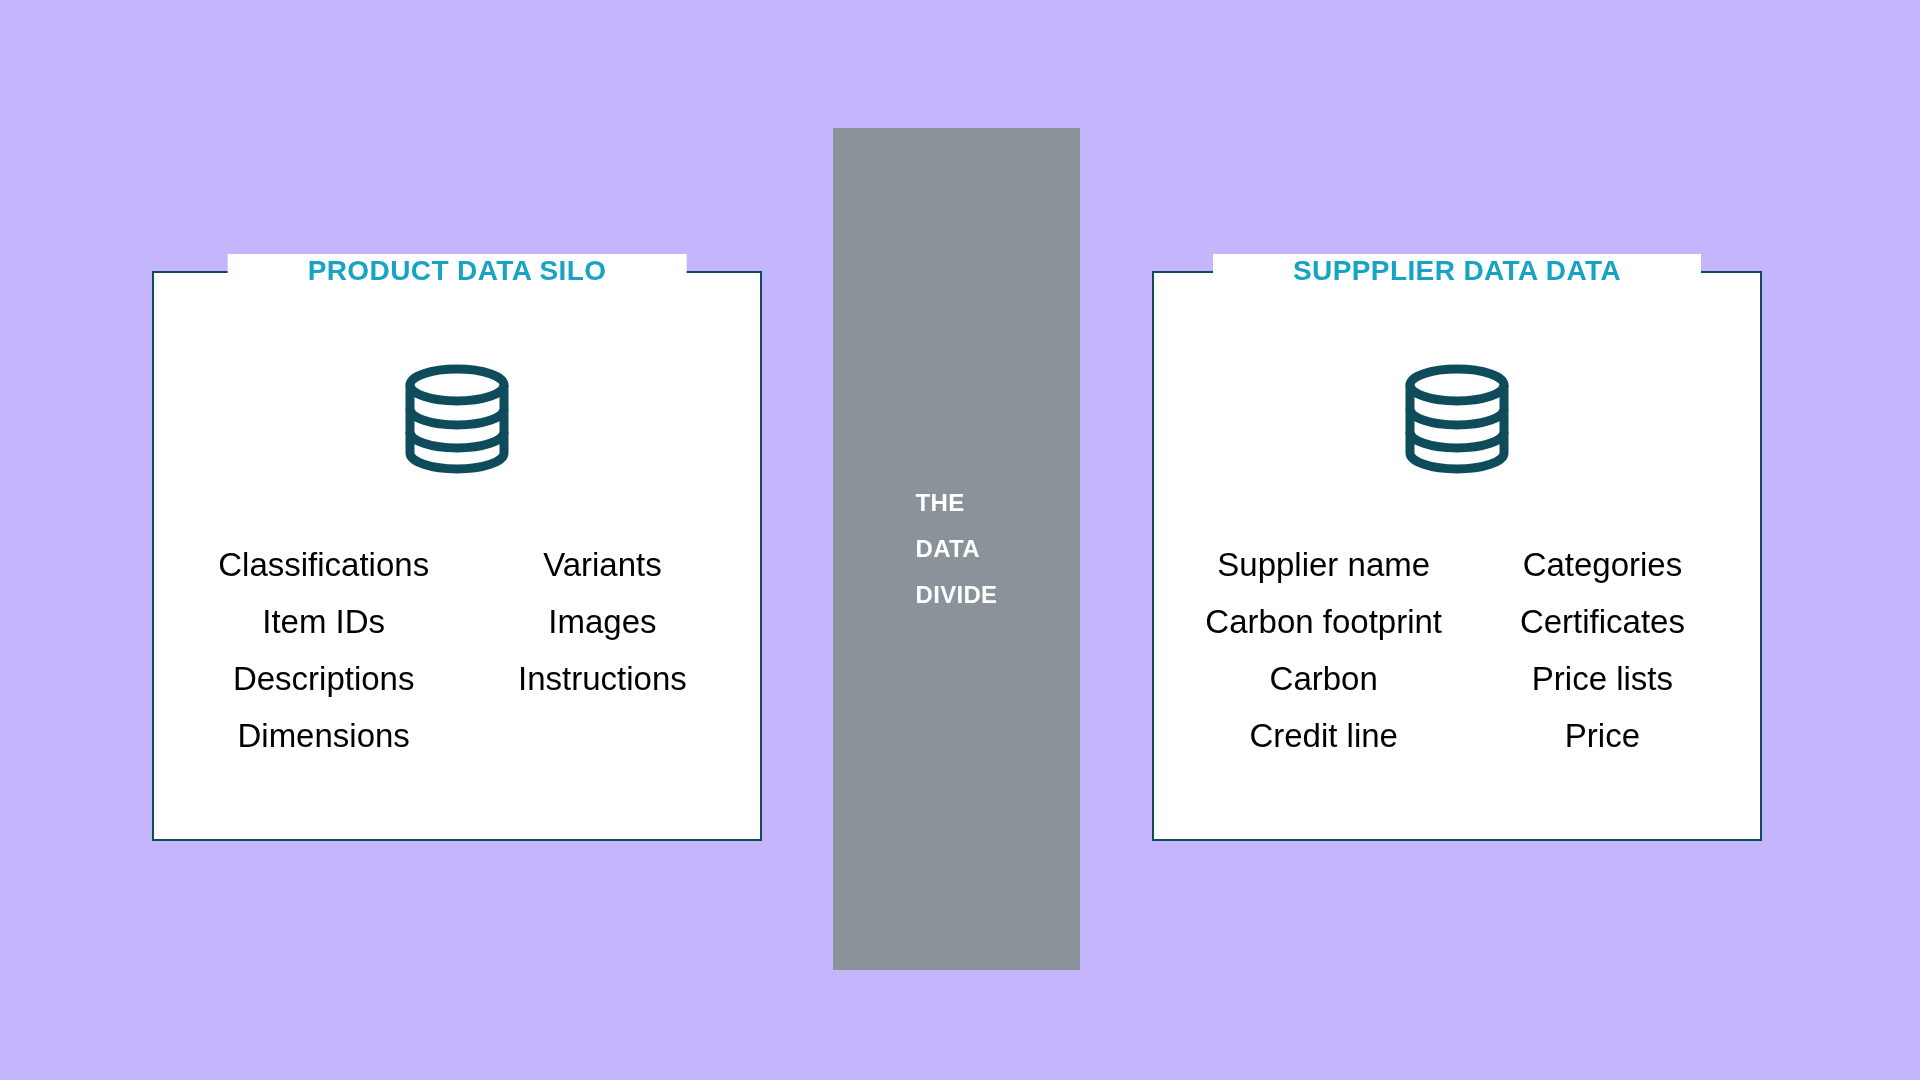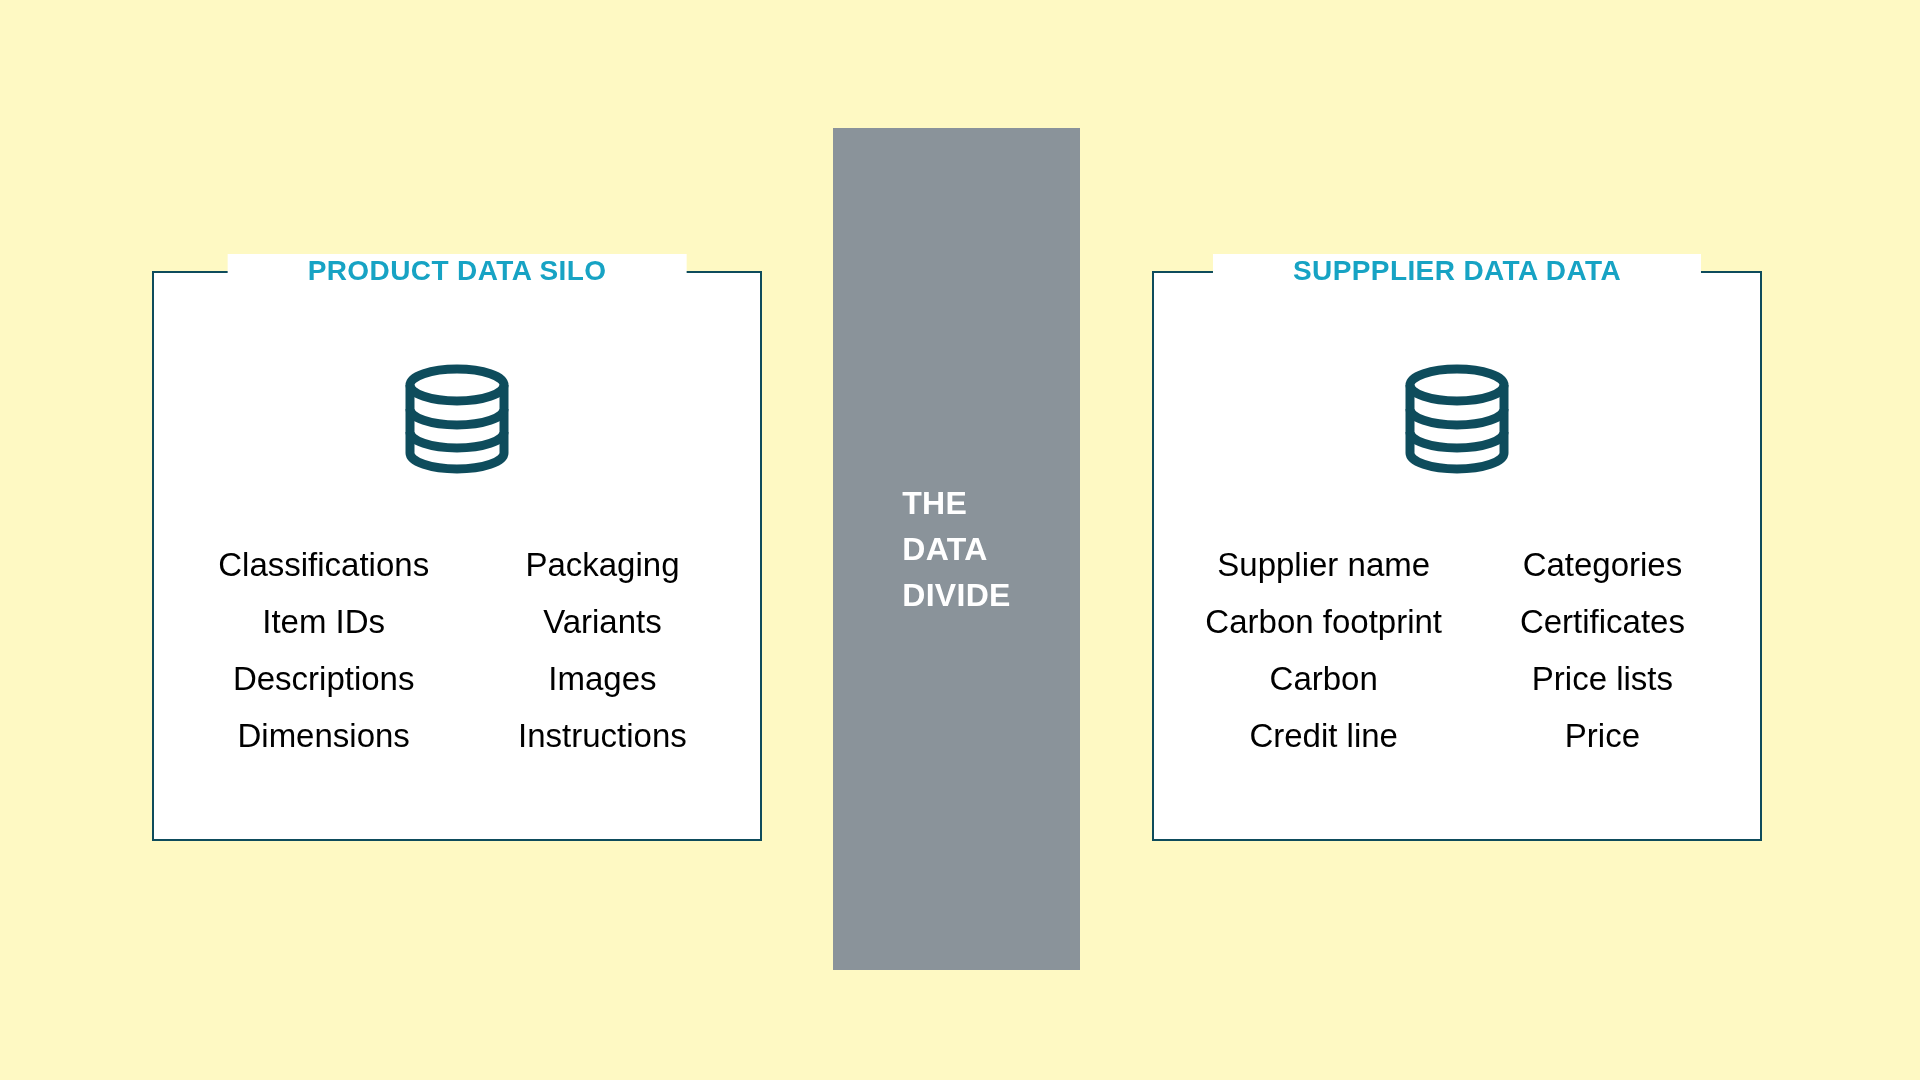--- a/index.html
+++ b/index.html
@@ -5,21 +5,21 @@
   html, body {
     margin: 0;
     padding: 0;
     background: #ffffff;
     font-family: "Liberation Sans", "DejaVu Sans", sans-serif;
   }
   .canvas {
     position: relative;
     width: 1920px;
     height: 1080px;
-    background: #fef9c3;
+    background: #c4b5fd;
     overflow: hidden;
   }
 
   
   .silo-box {
     position: absolute;
     top: 271px;
     width: 610px;
     height: 570px;
     border: 2px solid #0E4C5C;
@@ -87,21 +87,21 @@
     width: 247px;
     height: 842px;
     background: #8A939A;
     display: flex;
     align-items: center;
     justify-content: center;
   }
   .divider-text {
     text-align: left;
     color: #ffffff;
-    font-size: 32px;
+    font-size: 24px;
     font-weight: bold;
     line-height: 46px;
     letter-spacing: 0.3px;
   }
 </style>
 </head>
 <body>
 
 <div class="canvas">
 
@@ -120,21 +120,20 @@
     </div>
 
     <div class="columns">
       <ul class="col first">
         <li>Classifications</li>
         <li>Item IDs</li>
         <li>Descriptions</li>
         <li>Dimensions</li>
       </ul>
       <ul class="col second">
-        <li>Packaging</li>
         <li>Variants</li>
         <li>Images</li>
         <li>Instructions</li>
       </ul>
     </div>
   </section>
 
   <aside class="divider">
     <div class="divider-text">
       <div>THE</div>

